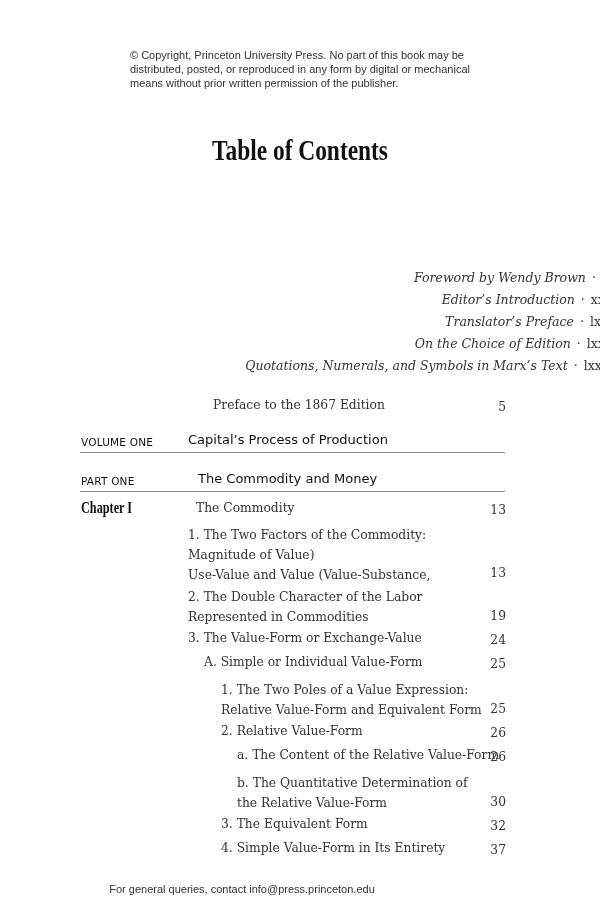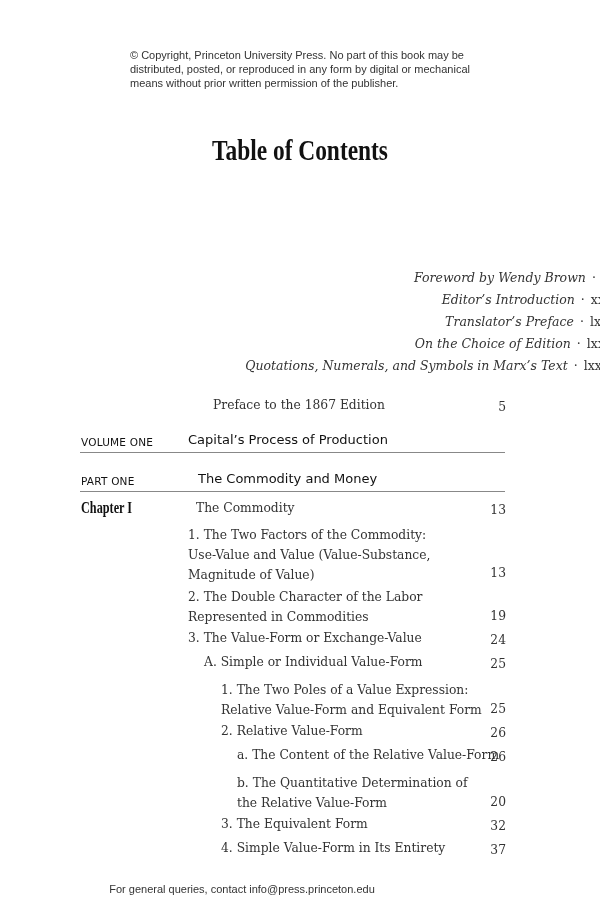--- a/index.html
+++ b/index.html
@@ -58,22 +58,22 @@
 
 <div class="abs chap" style="left:81px; top:498px;">Chapter I</div>
 
 <div class="abs serif" style="left:196px; top:501px;">
   <div>The Commodity</div>
 </div>
 <div class="abs serif pg" style="top:503px;">13</div>
 
 <div class="abs serif" style="left:188px; top:525px; line-height:20px;">
   <div>1. The Two Factors of the Commodity:</div>
+  <div>Magnitude of Value)</div>
   <div>Use-Value and Value (Value-Substance,</div>
-  <div>Magnitude of Value)</div>
 </div>
 <div class="abs serif pg" style="top:566px;">13</div>
 
 <div class="abs serif" style="left:188px; top:587px; line-height:20px;">
   <div>2. The Double Character of the Labor</div>
   <div>Represented in Commodities</div>
 </div>
 <div class="abs serif pg" style="top:609px;">19</div>
 
 <div class="abs serif" style="left:188px; top:631px;">
@@ -99,21 +99,21 @@
 
 <div class="abs serif" style="left:237px; top:748px;">
   <div>a. The Content of the Relative Value-Form</div>
 </div>
 <div class="abs serif pg" style="top:750px;">26</div>
 
 <div class="abs serif" style="left:237px; top:773px; line-height:20px;">
   <div>b. The Quantitative Determination of</div>
   <div>the Relative Value-Form</div>
 </div>
-<div class="abs serif pg" style="top:795px;">20</div>
+<div class="abs serif pg" style="top:795px;">30</div>
 
 <div class="abs serif" style="left:221px; top:817px;">
   <div>3. The Equivalent Form</div>
 </div>
 <div class="abs serif pg" style="top:819px;">32</div>
 
 <div class="abs serif" style="left:221px; top:841px;">
   <div>4. Simple Value-Form in Its Entirety</div>
 </div>
 <div class="abs serif pg" style="top:843px;">37</div>

